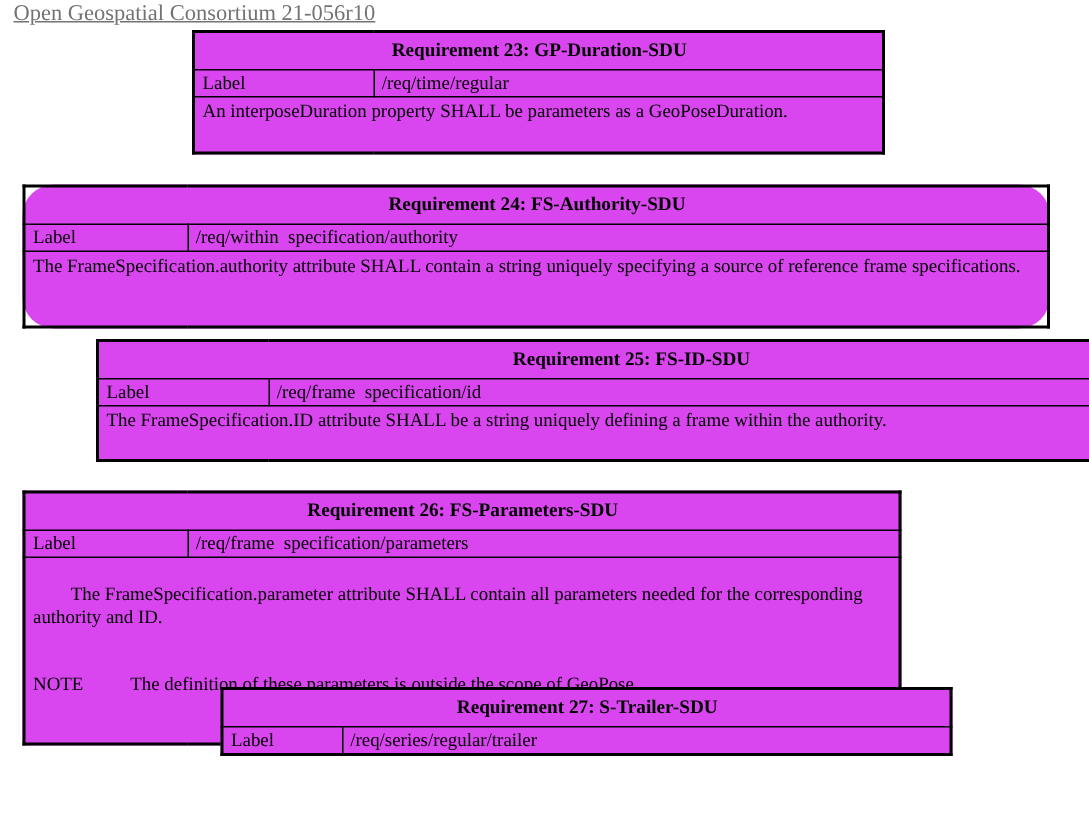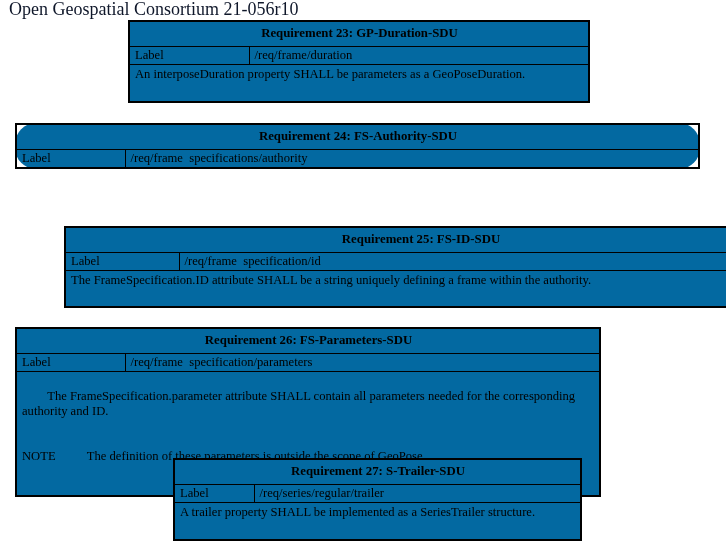--- a/index.html
+++ b/index.html
@@ -13,31 +13,32 @@
     position: relative;
     font-family: "Liberation Serif", "DejaVu Serif", serif;
     color: #000000;
     overflow: hidden;
   }
 
   .page-header {
     position: absolute;
     left: 9px;
     top: 1px;
-    font-size: 18px;
+    font-size: 15px;
     line-height: 16px;
-    color: #0f172a;
+    color: #737373;
     white-space: pre;
+    text-decoration: underline;
   }
 
   .req-table {
     position: absolute;
     border-collapse: collapse;
     table-layout: fixed;
-    background: #0369a1;
+    background: #d946ef;
     border: 2px solid #000000;
     font-size: 12.6px;
     line-height: 15px;
   }
 
   .req-table td {
     border: 1px solid #000000;
     padding: 1px 4px 1px 5px;
     vertical-align: top;
     white-space: pre-wrap;
@@ -70,21 +71,21 @@
   .tbl-24 .req-body  { height: 46px; }
 
   .tbl-25 { left: 64px;  top: 226px; width: 713px; }
   .tbl-25 .col-label { width: 114px; }
   .tbl-25 .req-body  { height: 32px; }
 
   .tbl-26 { left: 15px;  top: 327px; width: 586px; }
   .tbl-26 .col-label { width: 109px; }
   .tbl-26 .req-body  { height: 85px; margin-left: 10px; }
 
-  .tbl-27 { left: 173px; top: 458px; width: 409px; }
+  .tbl-27 { left: 147px; top: 458px; width: 488px; }
   .tbl-27 .col-label { width: 80px; }
   .tbl-27 .req-body  { height: 33px; }
 
   .note-line { display: block; margin-top: 15px; white-space: pre; }
 </style>
 </head>
 <body>
 
 <div class="page-header">Open Geospatial Consortium 21-056r10</div>
 
@@ -92,40 +93,43 @@
   <colgroup>
       <col class="col-label">
       <col>
     </colgroup>
   <tbody>
     <tr>
       <td class="req-title" colspan="2">Requirement 23: GP-Duration-SDU</td>
     </tr>
     <tr>
       <td class="req-label-cell">Label</td>
-      <td class="req-label-cell">/req/frame/duration</td>
+      <td class="req-label-cell">/req/time/regular</td>
     </tr>
     <tr>
       <td class="req-body" colspan="2">An interposeDuration property SHALL be parameters as a GeoPoseDuration.</td>
     </tr>
   </tbody>
 </table>
 
 <table class="req-table tbl-24">
   <colgroup>
       <col class="col-label">
       <col>
     </colgroup>
   <tbody>
     <tr>
       <td class="req-title" colspan="2">Requirement 24: FS-Authority-SDU</td>
     </tr>
     <tr>
       <td class="req-label-cell">Label</td>
-      <td class="req-label-cell">/req/frame  specifications/authority</td>
+      <td class="req-label-cell">/req/within  specification/authority</td>
+    </tr>
+    <tr>
+      <td class="req-body" colspan="2">The FrameSpecification.authority attribute SHALL contain a string uniquely specifying a source of reference frame specifications.</td>
     </tr>
   </tbody>
 </table>
 
 <table class="req-table tbl-25">
   <colgroup>
       <col class="col-label">
       <col>
     </colgroup>
   <tbody>
@@ -170,17 +174,14 @@
       <col>
     </colgroup>
   <tbody>
     <tr>
       <td class="req-title" colspan="2">Requirement 27: S-Trailer-SDU</td>
     </tr>
     <tr>
       <td class="req-label-cell">Label</td>
       <td class="req-label-cell">/req/series/regular/trailer</td>
     </tr>
-    <tr>
-      <td class="req-body" colspan="2">A trailer property SHALL be implemented as a SeriesTrailer structure.</td>
-    </tr>
   </tbody>
 </table>
 
 </body></html>

